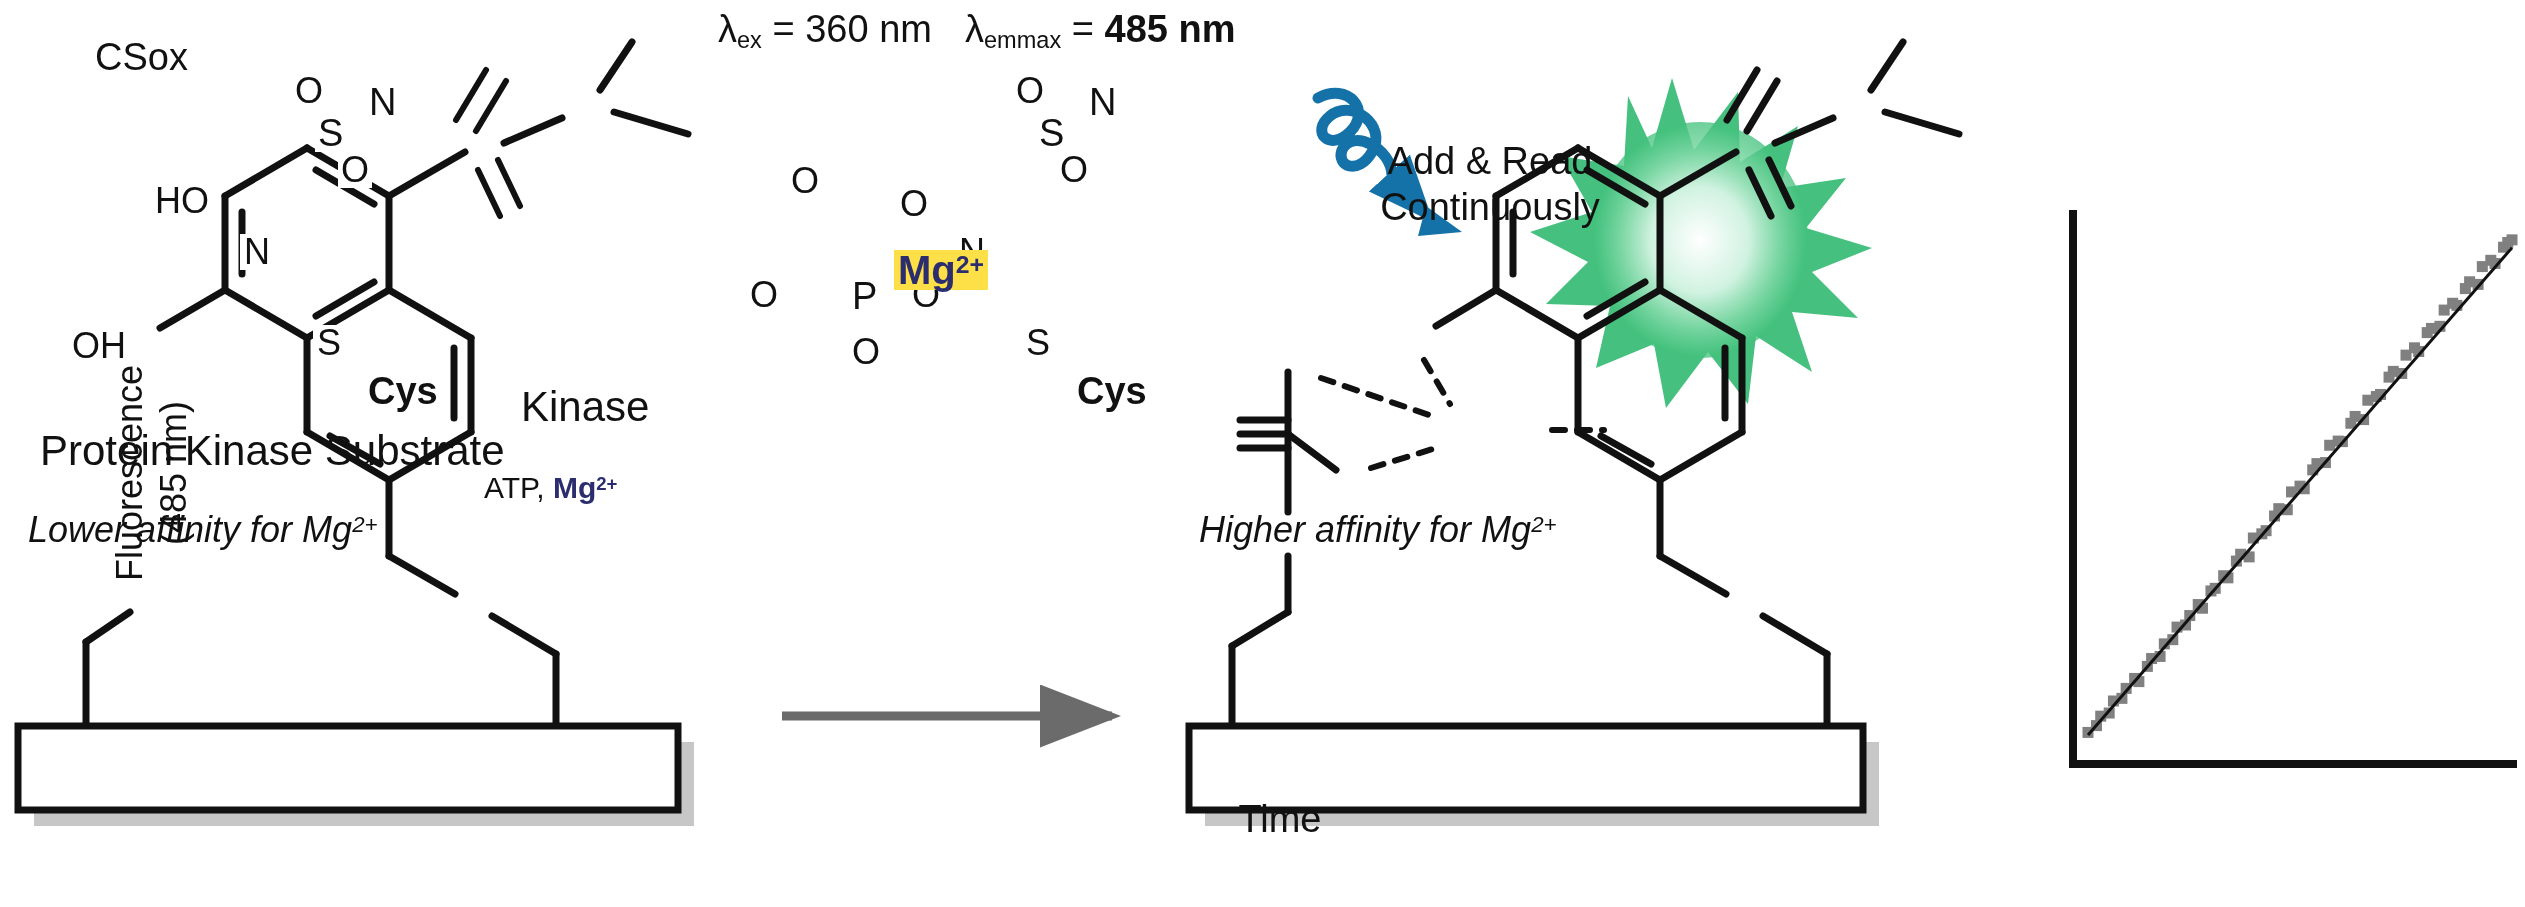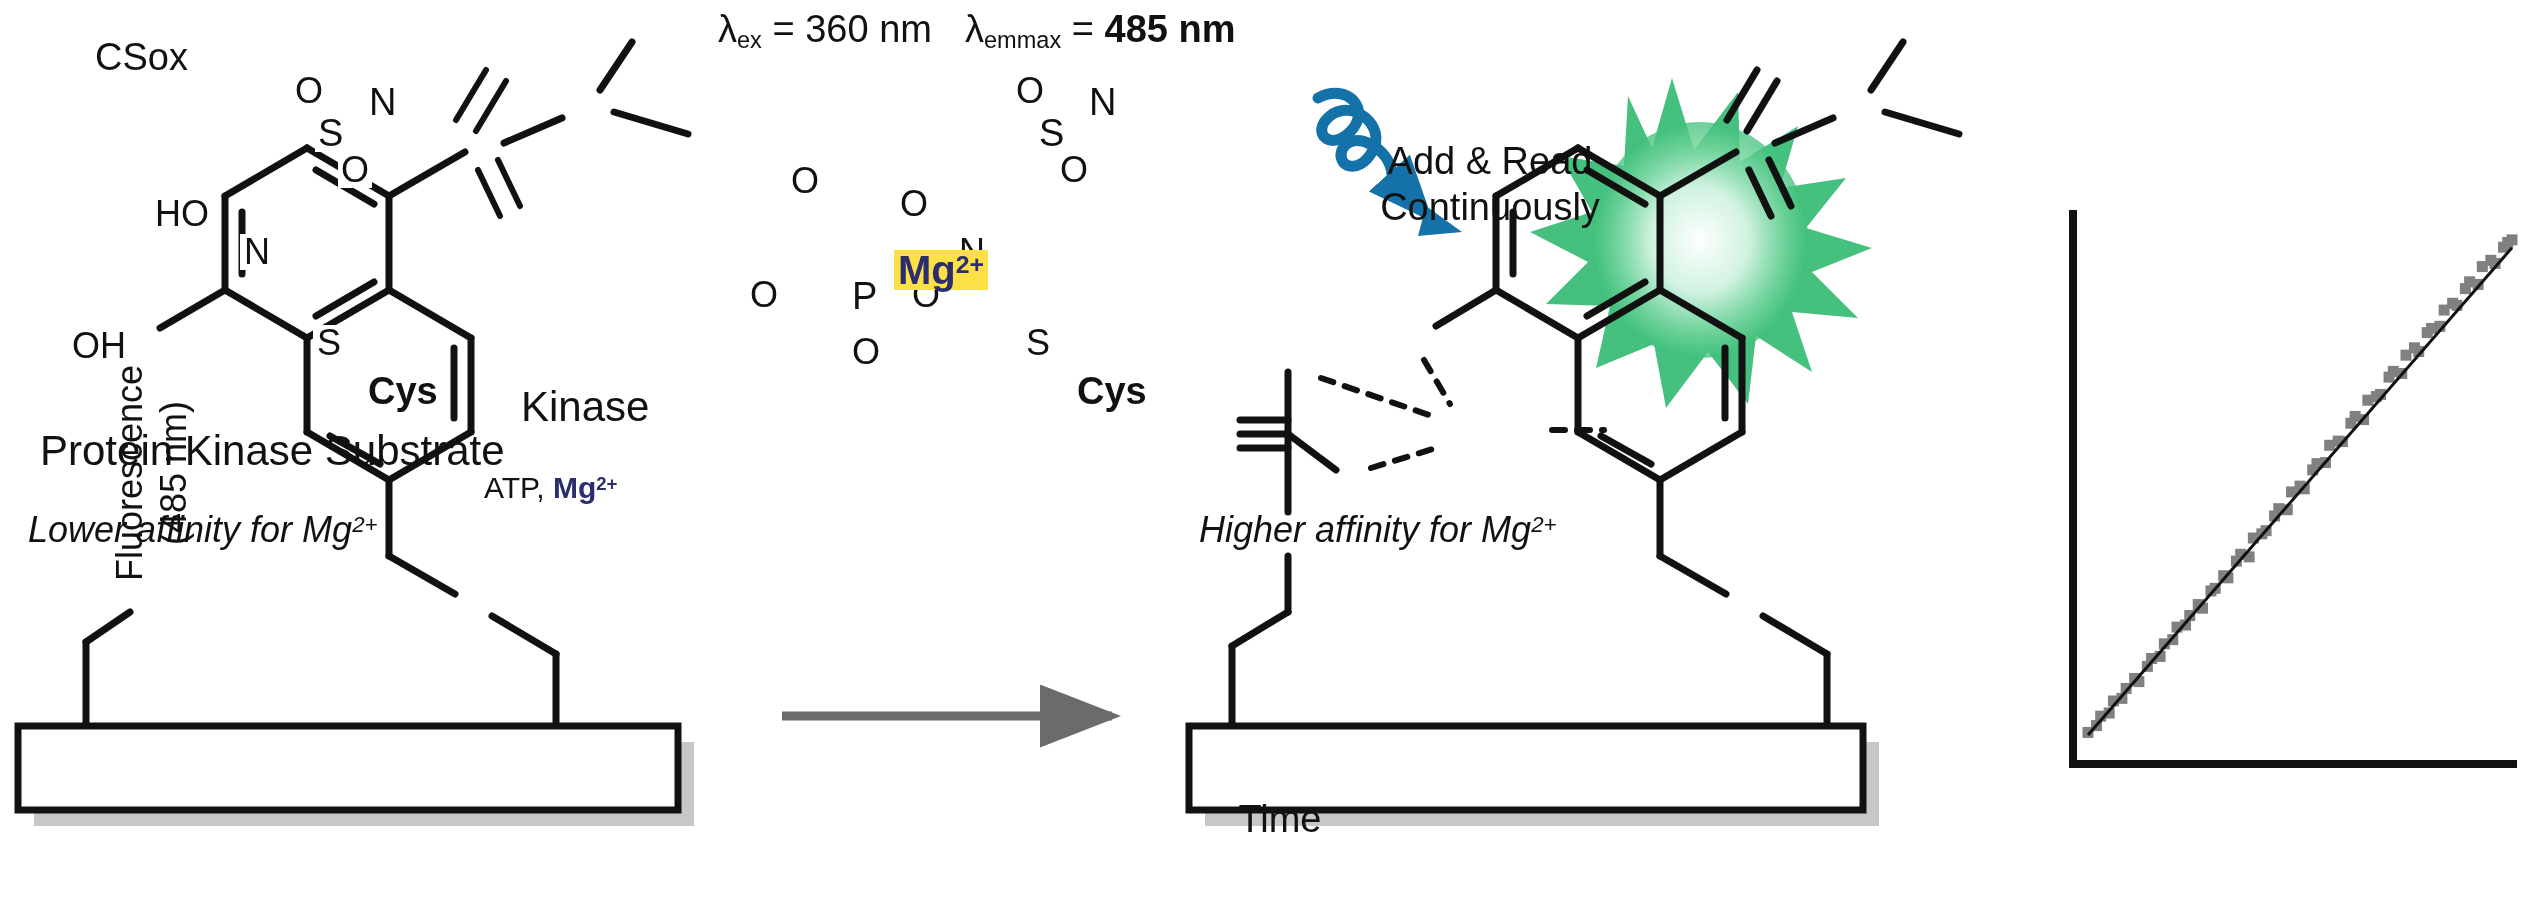--- a/index.html
+++ b/index.html
@@ -233,21 +233,21 @@
         <rect x="2489.54" y="257.94000000000005" width="11" height="11" fill="#808080"></rect>
         <rect x="2498.02" y="241.69600000000003" width="11" height="11" fill="#808080"></rect>
         <rect x="2502.26" y="236.98000000000002" width="11" height="11" fill="#808080"></rect>
         <rect x="2506.5" y="234.36" width="11" height="11" fill="#808080"></rect>
         <line x1="2088" y1="735.04" x2="2512" y2="247.72000000000003" stroke="#111" stroke-width="3"></line>
       </g>
 </svg>
 
 <div class="txt" style="left:95px;top:38px;font-size:38px;">CSox</div>
 
-<div class="txt" style="left:155px;top:196px;font-size:36px;">HO</div>
+<div class="txt" style="left:155px;top:183px;font-size:36px;">HO</div>
 
 <div class="txt" style="left:240px;top:234px;font-size:36px;background:#fff;padding:0 4px;">N</div>
 
 <div class="txt" style="left:313px;top:325px;font-size:36px;background:#fff;padding:0 4px;">S</div>
 
 <div class="txt" style="left:292px;top:73px;font-size:36px;background:#fff;padding:0 3px;">O</div>
 
 <div class="txt" style="left:338px;top:152px;font-size:36px;background:#fff;padding:0 3px;">O</div>
 
 <div class="txt" style="left:315px;top:114px;font-size:38px;background:#fff;padding:0 3px;">S</div>

